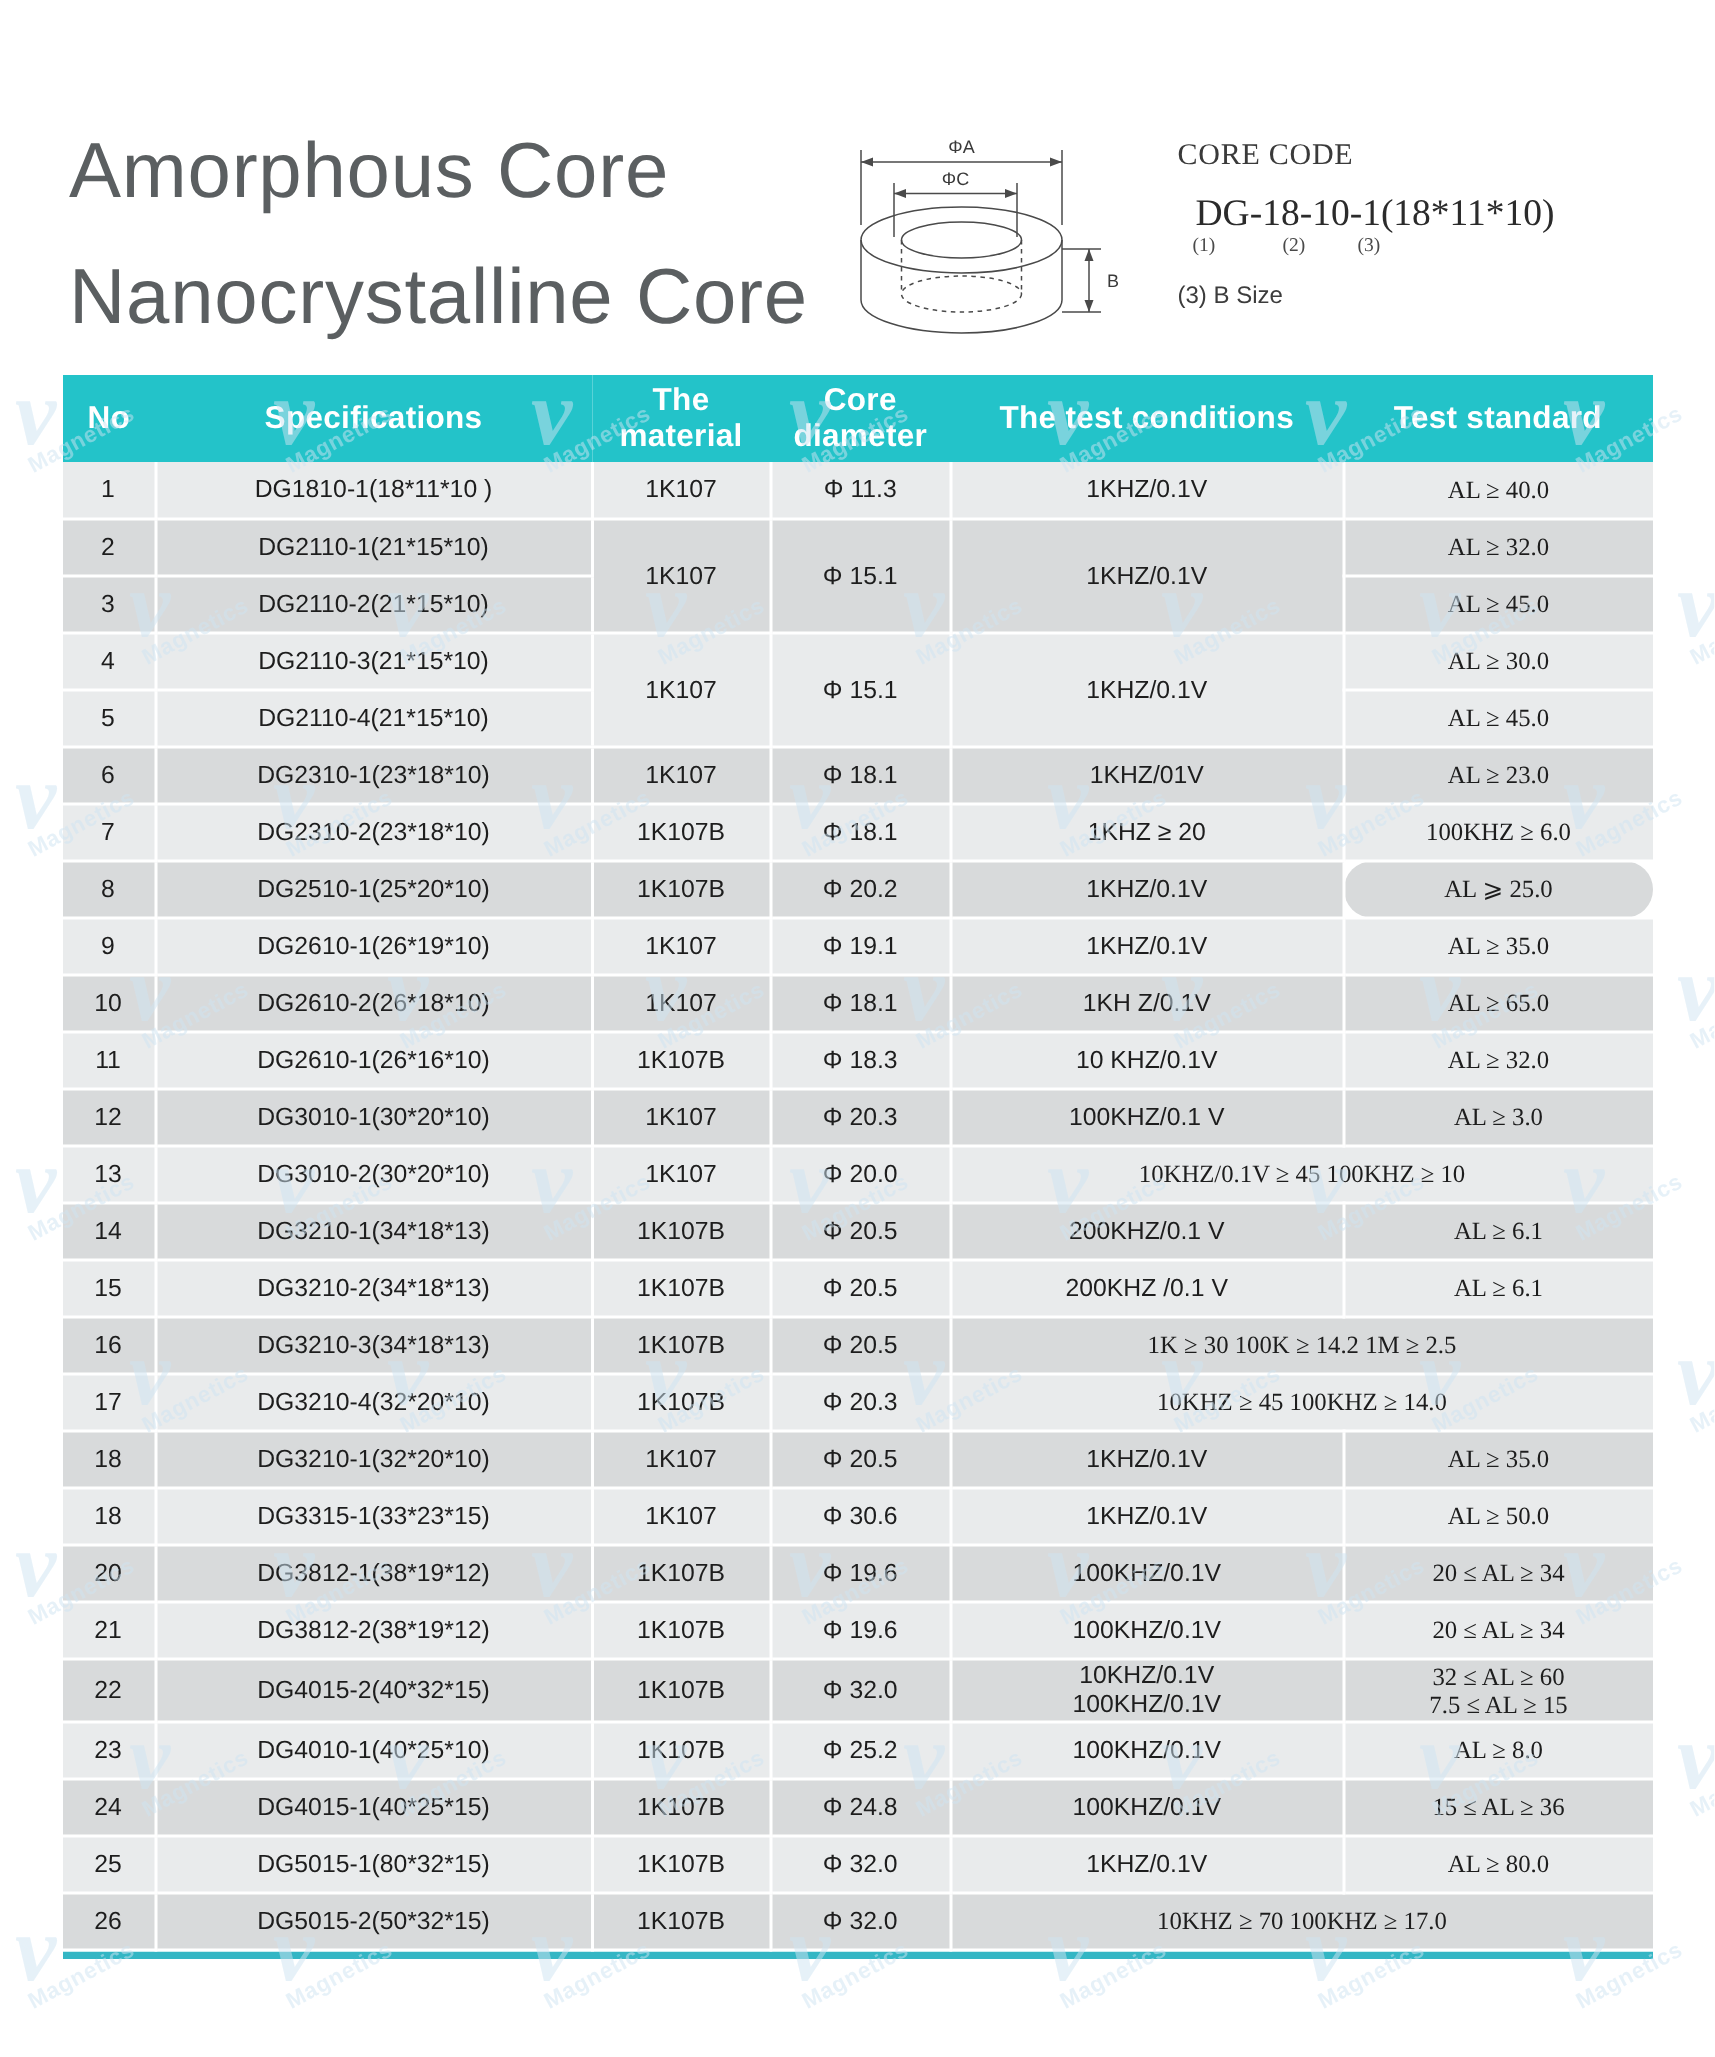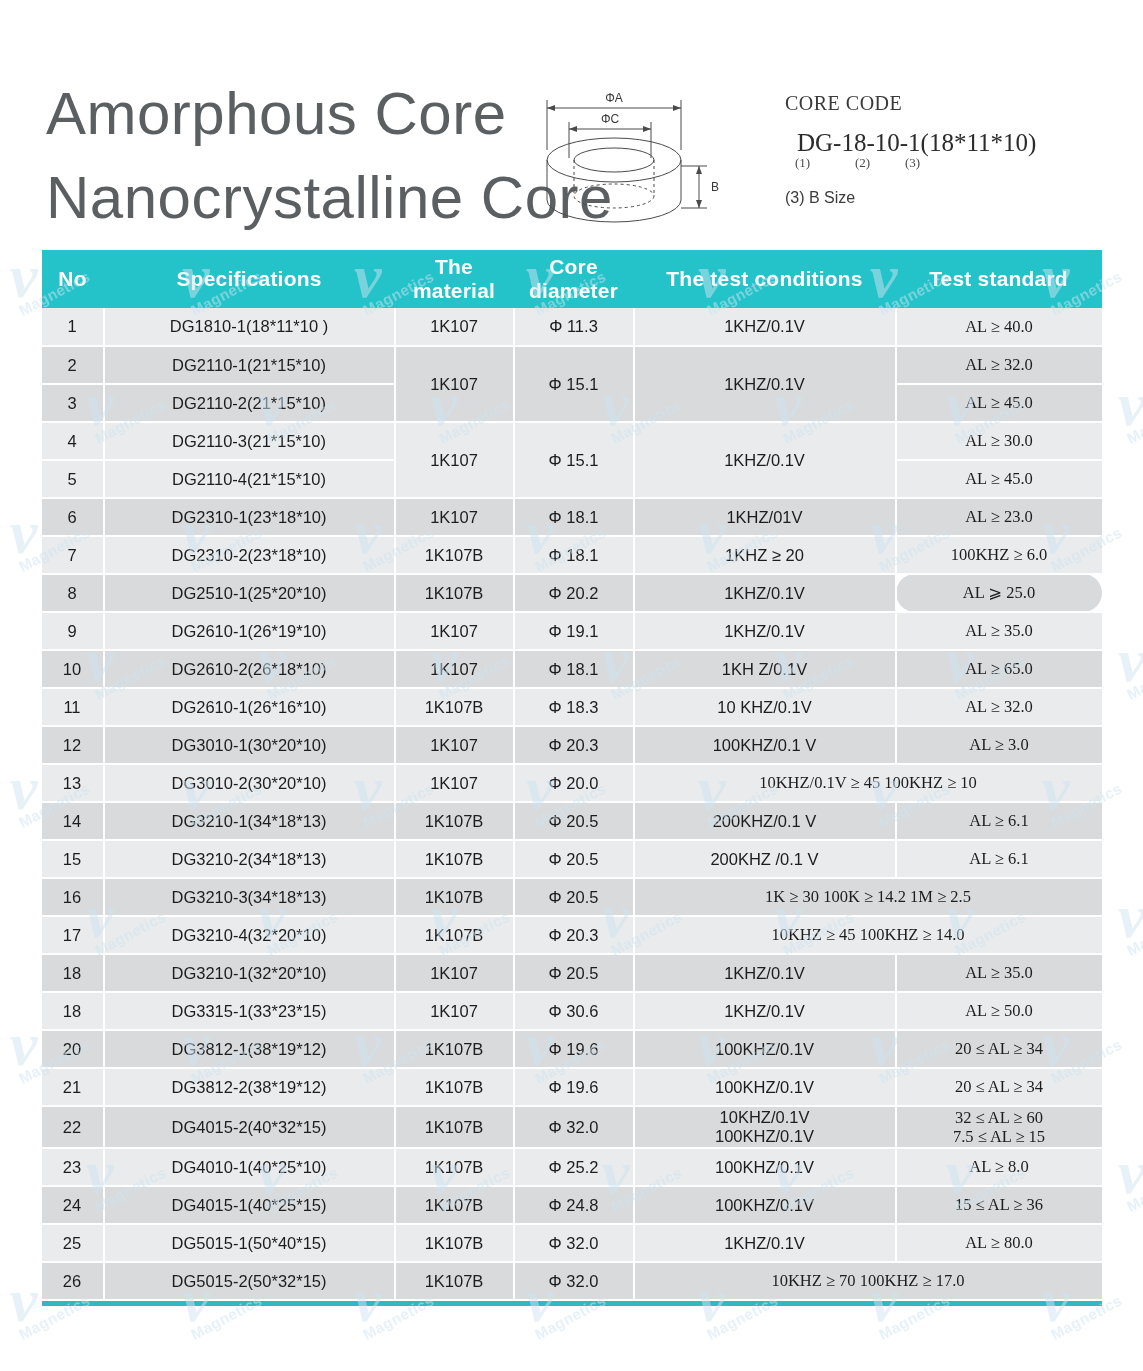--- a/index.html
+++ b/index.html
@@ -11,29 +11,29 @@
     position:relative;
     overflow:hidden;
   }
 
   
   .top { position:relative; height:250px; }
 
   .titles {
     position:absolute; left:46px; top:72px;
     color:#5b5f61;
-    font-size:60px;
+    font-size:52px;
     line-height:84px;
     font-weight:400;
     letter-spacing:0.5px;
     white-space:nowrap;
   }
   .titles div { }
 
-  .diagram { position:absolute; left:529px; top:88px; width:200px; height:155px; }
+  .diagram { position:absolute; left:556px; top:88px; width:200px; height:155px; }
 
   .codebox { position:absolute; left:785px; top:92px; width:320px; }
   .code-head {
     font-family:"Liberation Serif", serif;
     font-size:20px; color:#3a3a3a; letter-spacing:0.5px;
   }
   .code-main {
     font-family:"Liberation Serif", serif;
     font-size:25px; color:#2b2b2b;
     margin-top:14px; margin-left:12px;
@@ -388,21 +388,21 @@
         <tr class="band-dk">
           <td>24</td>
           <td>DG4015-1(40*25*15)</td>
           <td>1K107B</td>
           <td>Φ 24.8</td>
           <td>100KHZ/0.1V</td>
           <td class="last">15 ≤ AL ≥ 36</td>
         </tr>
         <tr class="band-lt">
           <td>25</td>
-          <td>DG5015-1(50*40*15)</td>
+          <td>DG5015-1(80*32*15)</td>
           <td>1K107B</td>
           <td>Φ 32.0</td>
           <td>1KHZ/0.1V</td>
           <td class="last">AL ≥ 80.0</td>
         </tr>
         <tr class="band-dk">
           <td>26</td>
           <td>DG5015-2(50*32*15)</td>
           <td>1K107B</td>
           <td>Φ 32.0</td>

